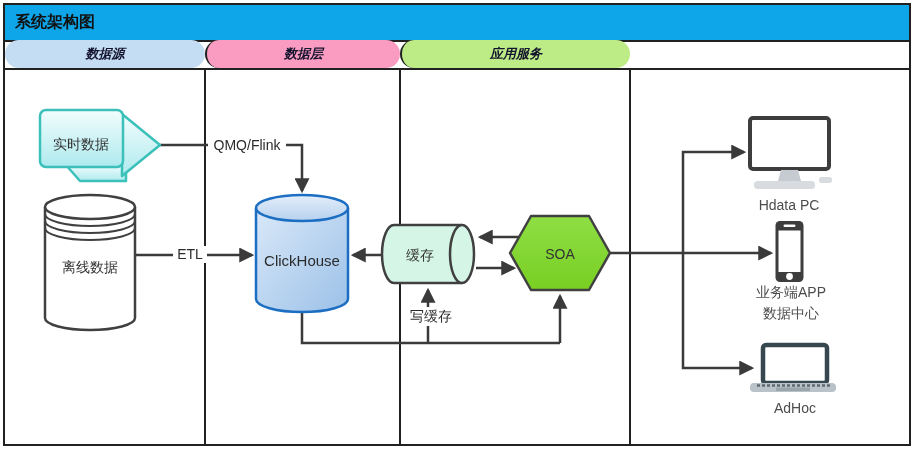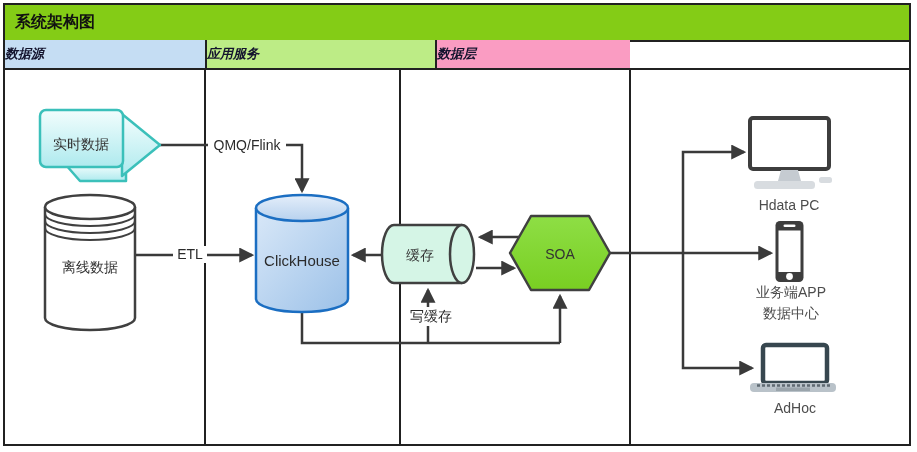--- a/index.html
+++ b/index.html
@@ -1,20 +1,20 @@
 <!DOCTYPE html>
 <html><head>
 <meta charset="utf-8">
 <style>
   html,body{margin:0;padding:0;background:#fff;font-family:"Liberation Sans",sans-serif;}
   .stage{position:relative;width:917px;height:452px;background:#fff;overflow:hidden;}
   .frame{position:absolute;left:3px;top:3px;width:908px;height:443px;border:2px solid #212121;box-sizing:border-box;background:#fff;}
-  .titlebar{position:absolute;left:0;top:0;right:0;height:37px;background:#84cc16;border-bottom:2px solid #212121;box-sizing:border-box;display:flex;align-items:center;padding-left:10px;font-weight:bold;font-size:16px;color:#111;}
+  .titlebar{position:absolute;left:0;top:0;right:0;height:37px;background:#0ea5e9;border-bottom:2px solid #212121;box-sizing:border-box;display:flex;align-items:center;padding-left:10px;font-weight:bold;font-size:16px;color:#111;}
   .headers{position:absolute;left:0;top:35px;right:0;height:30px;border-bottom:2px solid #212121;box-sizing:border-box;display:flex;}
-  .hdr{box-sizing:border-box;display:flex;align-items:center;font-weight:bold;font-style:italic;font-size:13px;color:#14142e;}
+  .hdr{box-sizing:border-box;display:flex;align-items:center;justify-content:center;font-weight:bold;font-style:italic;font-size:13px;color:#14142e;border-radius:14px;}
   .hdr+.hdr{border-left:2px solid #212121;}
   .hdr0{width:200px;background:#c5ddf3;}
   .hdr1{width:195px;background:#fa9cc2;}
   .hdr2{width:230px;background:#bdec86;}
   .hdr3{flex:1;background:#f8c68e;}
   svg.overlay{position:absolute;left:0;top:0;z-index:2;}
   text{font-family:"Liberation Sans",sans-serif;}
   .edge{stroke:#3a3a3a;stroke-width:2.5;fill:none;}
   .lbl{fill:#333;font-size:14px;}
   .edge-lbl{fill:#2b2b2b;font-size:14px;}
@@ -25,25 +25,25 @@
 
 <div class="stage">
   <div class="frame">
     <div class="titlebar">
       <span>系统架构图</span>
     </div>
     <div class="headers">
       <div class="hdr hdr0">
           <span>数据源</span>
         </div>
+      <div class="hdr hdr1">
+          <span>数据层</span>
+        </div>
       <div class="hdr hdr2">
           <span>应用服务</span>
-        </div>
-      <div class="hdr hdr1">
-          <span>数据层</span>
         </div>
     </div>
   </div>
 
   <svg class="overlay" width="917" height="452" viewBox="0 0 917 452">
     <defs>
       <marker id="arr" viewBox="0 0 10 10" refX="8.5" refY="5" markerWidth="6" markerHeight="6" orient="auto">
         <path d="M0,0 L10,5 L0,10 Z" fill="#3a3a3a"></path>
       </marker>
       <linearGradient id="gradCallout" x1="0" y1="0" x2="0" y2="1">

